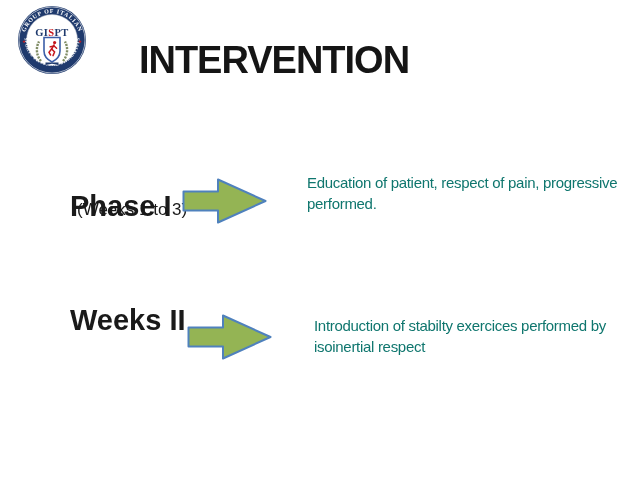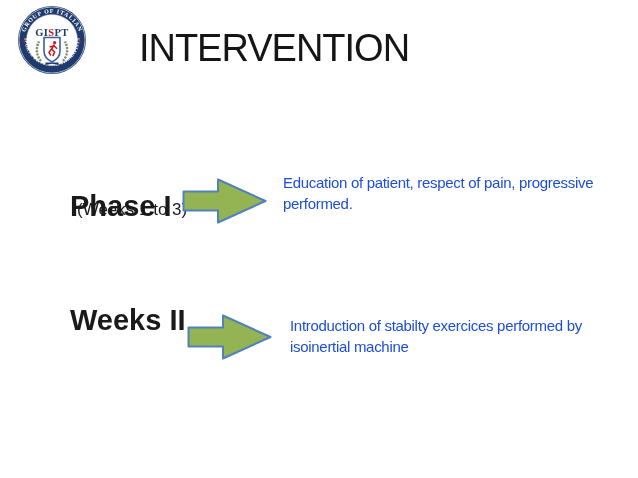--- a/index.html
+++ b/index.html
@@ -4,23 +4,23 @@
 <style>
   * { margin: 0; padding: 0; box-sizing: border-box; }
   html, body { width: 638px; height: 478px; background: #ffffff; overflow: hidden; }
   body { font-family: "Liberation Sans", sans-serif; position: relative; }
 
   .slide { position: absolute; inset: 0; background: #ffffff; }
 
   .logo { position: absolute; left: 17px; top: 5px; width: 70px; height: 70px; }
 
   .title {
-    position: absolute; left: 0; top: 28px; width: 548px;
+    position: absolute; left: 0; top: 40px; width: 548px;
     text-align: center;
-    font-size: 38px; font-weight: 400; letter-spacing: -1px;
+    font-size: 38px; font-weight: 700; letter-spacing: -1px;
     color: #151515; line-height: 1.1;
   }
 
   .phase-heading {
     position: absolute;
     font-size: 29px; font-weight: 700; color: #1a1a1a;
     line-height: 1; white-space: nowrap;
   }
   .phase1-heading { left: 70px; top: 164px; margin-top: 28px; }
   .phase2-heading { left: 70px; top: 306px; }
@@ -32,22 +32,23 @@
   }
   .phase1-weeks { left: 77px; top: 201px; }
   .phase2-weeks { left: 81px; top: 343px; }
 
   .arrow { position: absolute; width: 86px; height: 48px; }
   .arrow1 { left: 182px; top: 177px; }
   .arrow2 { left: 187px; top: 313px; }
 
   .phase-desc {
     position: absolute;
-    font-size: 15px; color: #1d4ed8; letter-spacing: -0.3px;
+    font-size: 15px; color: #0f766e; letter-spacing: -0.3px;
     line-height: 21px;
+    margin-left: 24px;
   }
   .phase1-desc { left: 283px; top: 172px; }
   .phase2-desc { left: 290px; top: 315px; }
   .desc-line { white-space: nowrap; }
 </style>
 </head>
 <body>
 
 <div class="slide">
 
@@ -99,16 +100,16 @@
     <div class="desc-line">Education of patient, respect of pain, progressive</div>
     <div class="desc-line">performed.</div>
   </div>
 
   <div class="phase-heading phase2-heading">Weeks II</div>
   <svg class="arrow arrow2" viewBox="0 0 86 48" aria-hidden="true">
     <polygon points="1.5,14.5 36,14.5 36,2.5 83.5,24 36,45.5 36,33.5 1.5,33.5" stroke-width="2" stroke-linejoin="round" fill="#94b454" stroke="#4f81bd"></polygon>
   </svg>
   <div class="phase-desc phase2-desc">
     <div class="desc-line">Introduction of stabilty exercices performed by</div>
-    <div class="desc-line">isoinertial machine</div>
+    <div class="desc-line">isoinertial respect</div>
   </div>
 
 </div>
 
 </body></html>

